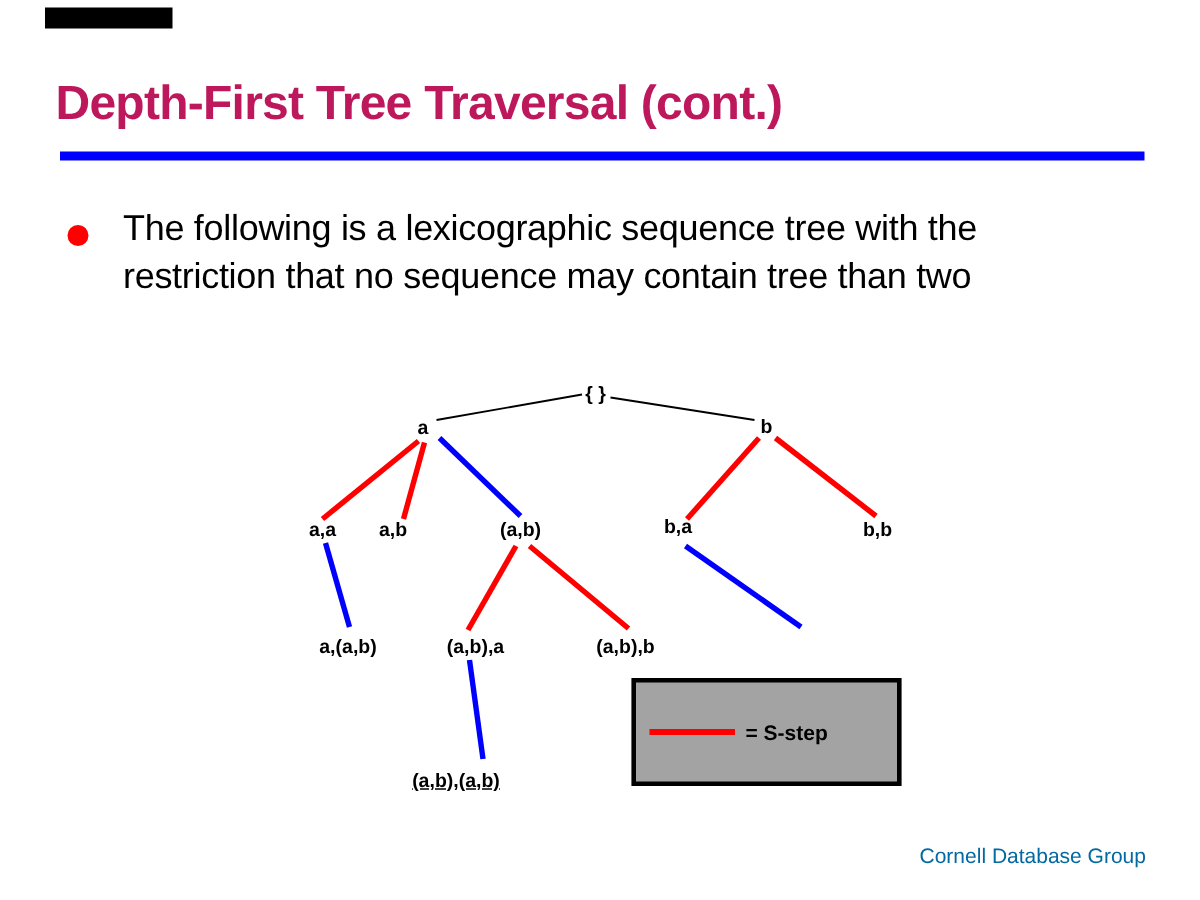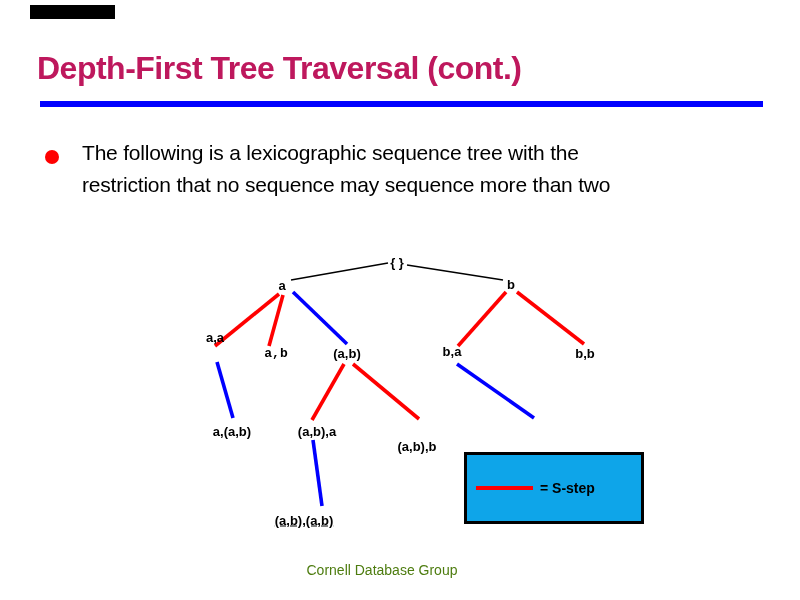--- a/index.html
+++ b/index.html
@@ -4,78 +4,78 @@
 <style>
   html,body{margin:0;padding:0;background:#fff;}
   .slide{position:relative;width:800px;height:600px;background:#ffffff;overflow:hidden;
          font-family:"Liberation Sans",sans-serif;}
   .top-marker{position:absolute;left:30px;top:5px;width:85px;height:14px;background:#000;}
   .title{position:absolute;left:37px;top:50px;font-size:32px;font-weight:bold;
          letter-spacing:-0.5px;color:#be185d;white-space:nowrap;}
   .title-rule{position:absolute;left:40px;top:101px;width:723px;height:6px;background:#0000ff;}
   .bullet-dot{position:absolute;left:45px;top:150px;width:14px;height:14px;border-radius:50%;
               background:#ff0000;}
-  .bullet-text{position:absolute;left:82px;top:137px;font-size:21px;line-height:32px;
+  .bullet-text{position:absolute;left:82px;top:137px;font-size:24px;line-height:32px;
                color:#000;letter-spacing:-0.2px;}
   .tree{position:absolute;left:0;top:0;width:800px;height:600px;}
   .tree svg{position:absolute;left:0;top:0;}
   .node{position:absolute;transform:translate(-50%,-50%);font-size:13px;font-weight:bold;
         color:#000;white-space:nowrap;}
   .legend{position:absolute;left:421px;top:452px;width:180px;height:72px;box-sizing:border-box;
-          border:3px solid #000;background:#0ea5e9;display:flex;flex-direction:column;
-          justify-content:center;gap:13px;padding-left:9px;margin-left:43px;}
+          border:3px solid #000;background:#a3a3a3;display:flex;flex-direction:column;
+          justify-content:center;gap:13px;padding-left:9px;}
   .legend-row{display:flex;align-items:center;gap:7px;}
   .legend-line{width:57px;height:4px;}
   .legend-label{font-size:14px;font-weight:bold;color:#000;}
-  .footer{position:absolute;left:0;top:562px;width:764px;text-align:center;
-          font-size:14px;color:#4d7c0f;}
+  .footer{position:absolute;left:0;top:562px;width:764px;text-align:right;
+          font-size:14px;color:#0369a1;}
 </style>
 </head>
 <body>
 
 <div class="slide">
 
   <div class="top-marker"></div>
 
   <div class="title">Depth-First Tree Traversal (cont.)</div>
 
   <div class="title-rule"></div>
 
   <div class="bullet-dot"></div>
   <div class="bullet-text" id="bullet-text">
       <div>The following is a lexicographic sequence tree with the</div>
-      <div>restriction that no sequence may sequence more than two</div>
+      <div>restriction that no sequence may contain tree than two</div>
     </div>
 
   <div class="tree" id="tree">
     <svg id="edges" width="800" height="600">
         <line x1="291" y1="280" x2="388" y2="263" stroke="#000000" stroke-width="1.3"></line>
         <line x1="407" y1="265" x2="503" y2="280" stroke="#000000" stroke-width="1.3"></line>
         <line x1="279" y1="294" x2="215" y2="346" stroke="#ff0000" stroke-width="3.6"></line>
         <line x1="283" y1="295" x2="269" y2="346" stroke="#ff0000" stroke-width="3.6"></line>
         <line x1="293" y1="292" x2="347" y2="344" stroke="#0000ff" stroke-width="3.6"></line>
         <line x1="506" y1="292" x2="458" y2="346" stroke="#ff0000" stroke-width="3.6"></line>
         <line x1="517" y1="292" x2="584" y2="344" stroke="#ff0000" stroke-width="3.6"></line>
         <line x1="217" y1="362" x2="233" y2="418" stroke="#0000ff" stroke-width="3.6"></line>
         <line x1="344" y1="364" x2="312" y2="420" stroke="#ff0000" stroke-width="3.6"></line>
         <line x1="353" y1="364" x2="419" y2="419" stroke="#ff0000" stroke-width="3.6"></line>
         <line x1="457" y1="364" x2="534" y2="418" stroke="#0000ff" stroke-width="3.6"></line>
         <line x1="313" y1="440" x2="322" y2="506" stroke="#0000ff" stroke-width="3.6"></line>
       </svg>
   <div class="node" style="left: 397px; top: 262px;">{ }</div>
       <div class="node" style="left: 282px; top: 285px;">a</div>
       <div class="node" style="left: 511px; top: 284px;">b</div>
-      <div class="node" style="left: 215px; top: 337px;">a,a</div>
-      <div class="node" style="left: 276px; top: 353px; font-family: Liberation Mono, monospace;">a,b</div>
+      <div class="node" style="left: 215px; top: 353px;">a,a</div>
+      <div class="node" style="left: 262px; top: 353px;">a,b</div>
       <div class="node" style="left: 347px; top: 353px;">(a,b)</div>
       <div class="node" style="left: 452px; top: 351px;">b,a</div>
       <div class="node" style="left: 585px; top: 353px;">b,b</div>
       <div class="node" style="left: 232px; top: 431px;">a,(a,b)</div>
       <div class="node" style="left: 317px; top: 431px;">(a,b),a</div>
-      <div class="node" style="left: 417px; top: 446px;">(a,b),b</div>
+      <div class="node" style="left: 417px; top: 431px;">(a,b),b</div>
       <div class="node" style="left: 531px; top: 431px; margin-top: 36px;">b,(a,b)</div>
       <div class="node" style="left: 304px; top: 520px; text-decoration: underline;">(a,b),(a,b)</div>
     </div>
 
   <div class="legend" id="legend">
       <div class="legend-row">
         <div class="legend-line" style="background: rgb(255, 0, 0);"></div>
         <span class="legend-label">= S-step</span>
       </div>
     </div>

